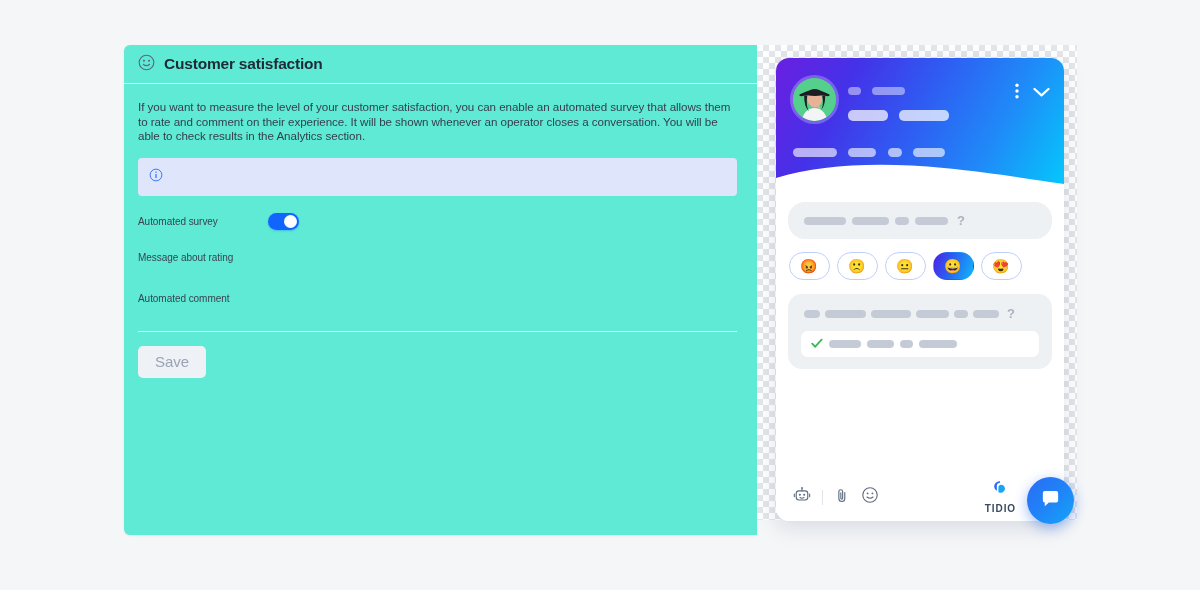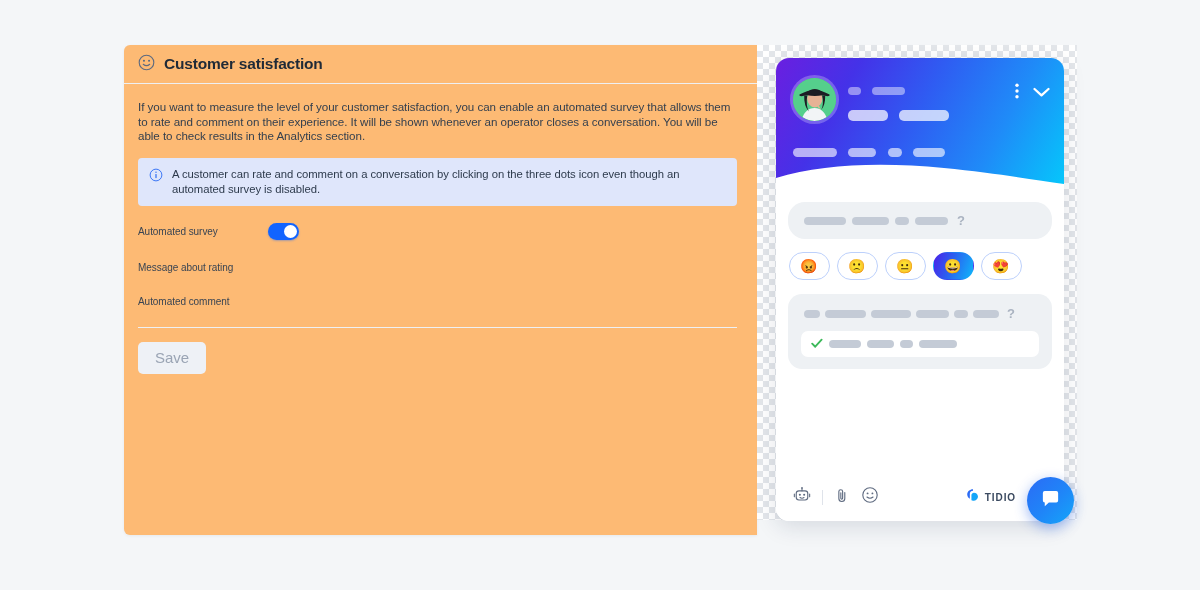--- a/index.html
+++ b/index.html
@@ -17,21 +17,21 @@
     position: relative;
     width: 1200px; height: 590px;
     background: #f4f6f8;
   }
 
   
   .settings-card {
     position: absolute;
     left: 124px; top: 45px;
     width: 633px; height: 490px;
-    background: #fdba74;
+    background: #5eead4;
     border-radius: 6px 0 0 6px;
     box-shadow: 0 1px 3px rgba(22,34,51,0.06);
   }
 
   .card-header {
     height: 39px;
     display: flex;
     align-items: center;
     padding: 0 0 0 14px;
     border-bottom: 1px solid #eef0f3;
@@ -70,21 +70,21 @@
     line-height: 14.6px;
     color: #2d3a4c;
     letter-spacing: -0.05px;
   }
   .info-icon { flex: 0 0 auto; margin-top: 1px; }
 
   
   .form-row {
     display: flex;
     align-items: flex-start;
-    margin-bottom: 20px;
+    margin-bottom: 27px;
   }
   .form-row.toggle-row { align-items: center; margin-bottom: 19px; }
   .form-label {
     width: 130px;
     flex: 0 0 130px;
     font-size: 10px;
     color: #394452;
     letter-spacing: -0.05px;
     padding-top: 3px;
   }
@@ -315,20 +315,21 @@
   }
   .footer-tools { display: flex; align-items: center; gap: 11px; }
   .footer-icon { cursor: pointer; display: block; }
   .v-divider { width: 1px; height: 15px; background: #dfe3ea; }
   .footer-brand {
     margin-left: auto;
     display: flex;
     align-items: center;
     gap: 5px;
     padding-right: 34px;
+    flex-direction: column;
   }
   .brand-text {
     font-size: 10px;
     font-weight: 700;
     color: #3b4a60;
     letter-spacing: 0.9px;
   }
 
   .fab {
     position: absolute;
@@ -367,21 +368,20 @@
       <p class="intro-text">If you want to measure the level of your customer satisfaction, you can enable an automated survey that allows them to rate and comment on their experience. It will be shown whenever an operator closes a conversation. You will be able to check results in the Analytics section.</p>
 
       <div class="info-banner">
         <span class="info-icon">
           <svg width="14" height="14" viewBox="0 0 20 20">
             <circle cx="10" cy="10" r="8.4" fill="none" stroke="#2b6bf5" stroke-width="1.3"></circle>
             <circle cx="10" cy="5.9" r="1.05" fill="#2b6bf5"></circle>
             <rect x="9.15" y="8.4" width="1.7" height="6.1" rx="0.85" fill="#2b6bf5"></rect>
           </svg>
         </span>
-        <span class="info-banner-text">A customer can rate and comment on a conversation by clicking on the three dots icon even though an automated survey is disabled.</span>
       </div>
 
       <div class="form-row toggle-row">
         <span class="form-label">Automated survey</span>
         <div class="toggle" role="switch" aria-checked="true">
           <span class="knob"></span>
         </div>
       </div>
 
       <div class="form-row">

